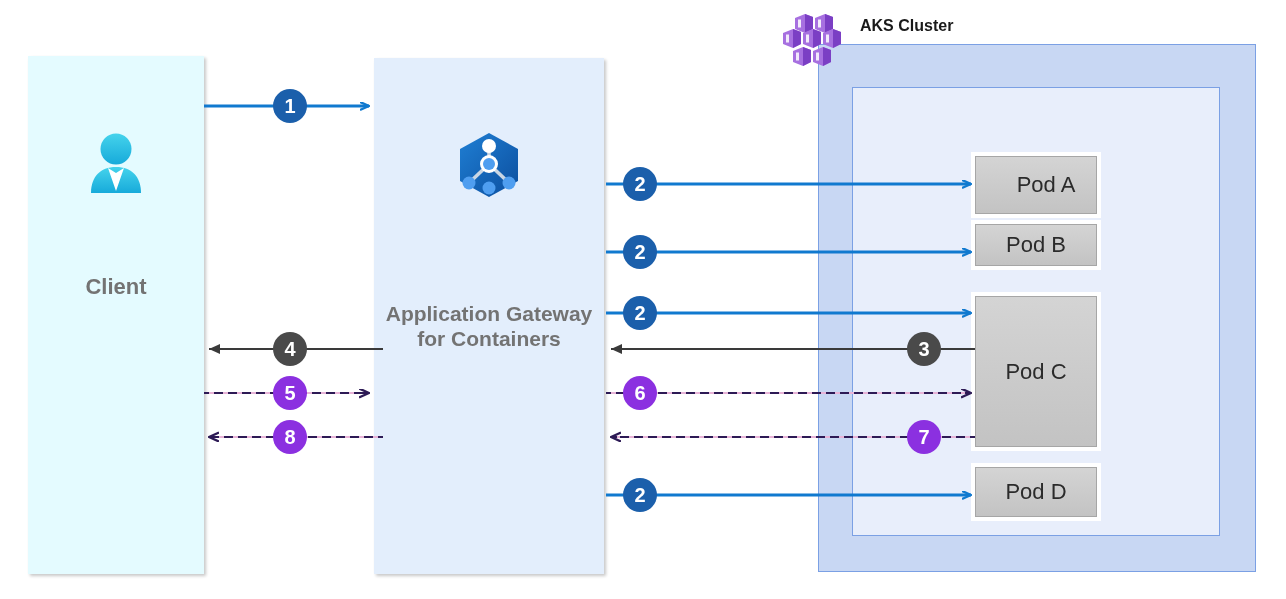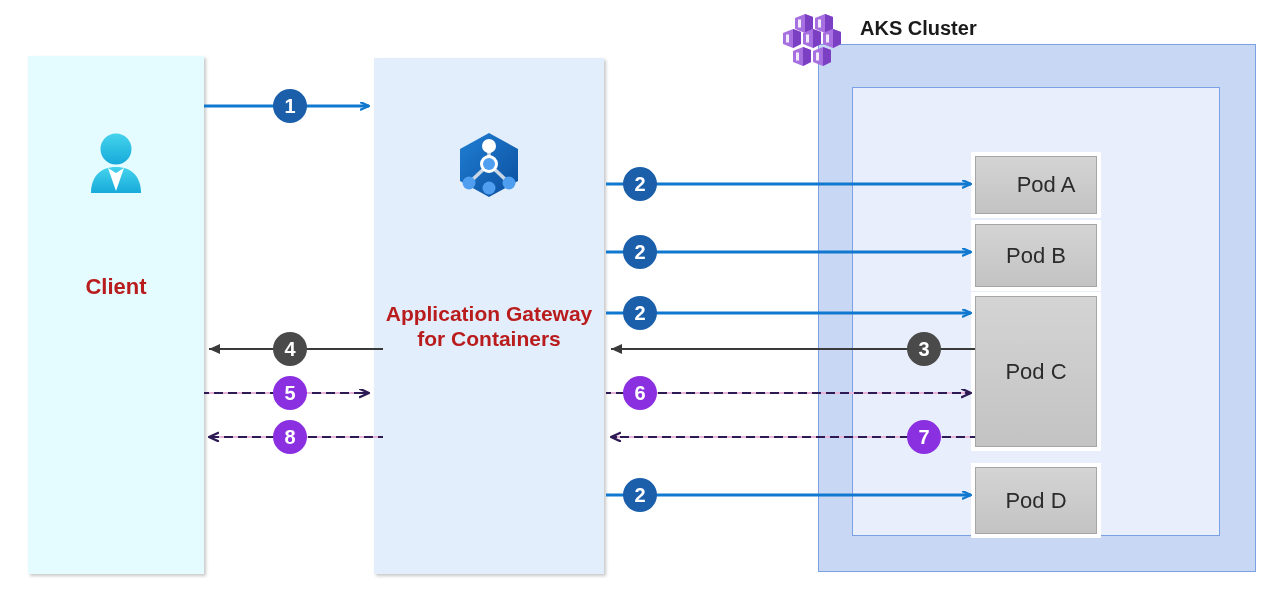--- a/index.html
+++ b/index.html
@@ -39,48 +39,48 @@
     border:1px solid #7ba0e4;
     box-sizing:border-box;
   }
 
   
   .panel-title{
     position:absolute;
     left:0; right:0;
     text-align:center;
     font-weight:bold;
-    color:#b91c1c;
+    color:#737373;
     line-height:1.18;
   }
   .client-label{ top:218px; font-size:22px; }
   .agw-label{ top:216px; font-size:21px; padding:0 8px;margin-top:28px; }
   .echo-label{ top:108px; font-size:21px; }
   .aks-label{
     left:860px; top:17px;
-    font-size:20px; font-weight:bold; color:#1a1a1a;
+    font-size:16px; font-weight:bold; color:#1a1a1a;
     white-space:nowrap;
   }
 
   
   .pod{
     position:absolute;
     left:975px;
     width:122px;
     background:linear-gradient(180deg,#d4d4d4 0%,#c3c3c3 100%);
     border:1px solid #a6a6a6;
     box-sizing:border-box;
     display:flex; align-items:center; justify-content:center;
     font-size:22px; color:#2b2b2b;
     box-shadow:0 0 0 4px #ffffff;
   }
   .pod-a{ top:156px; height:58px;padding-left:20px; }
-  .pod-b{ top:224px; height:63px; }
+  .pod-b{ top:224px; height:42px; }
   .pod-c{ top:296px; height:151px; }
-  .pod-d{ top:467px; height:67px; }
+  .pod-d{ top:467px; height:50px; }
 
   
   .client-icon{ left:86px; top:133px; width:60px; height:62px; }
   .agw-icon{ left:452px; top:130px; width:74px; height:74px; }
   .aks-icon{ left:781px; top:14px; width:62px; height:54px; }
 
   
   #flows{ position:absolute; left:0; top:0; width:1286px; height:599px; }
 
   

